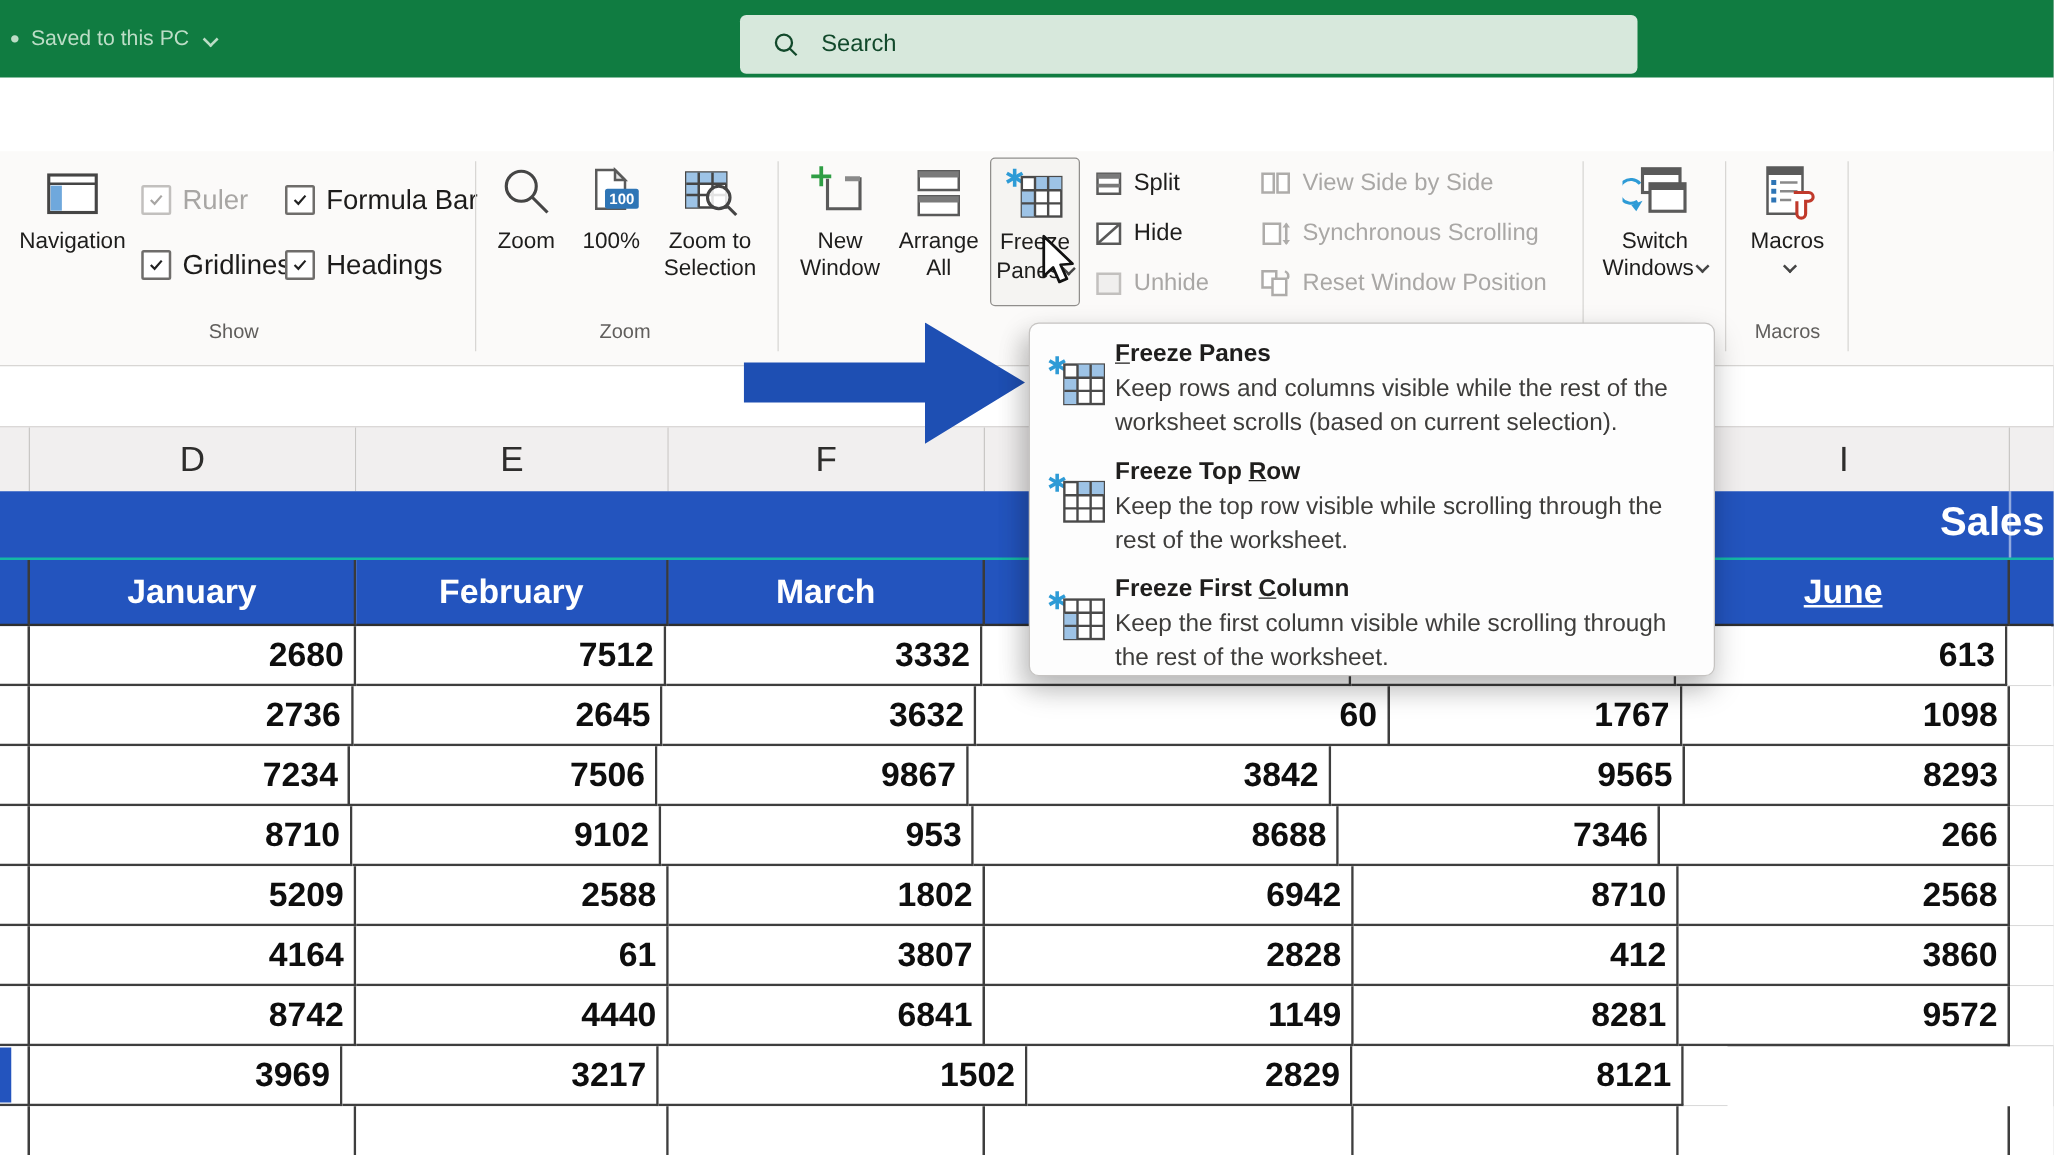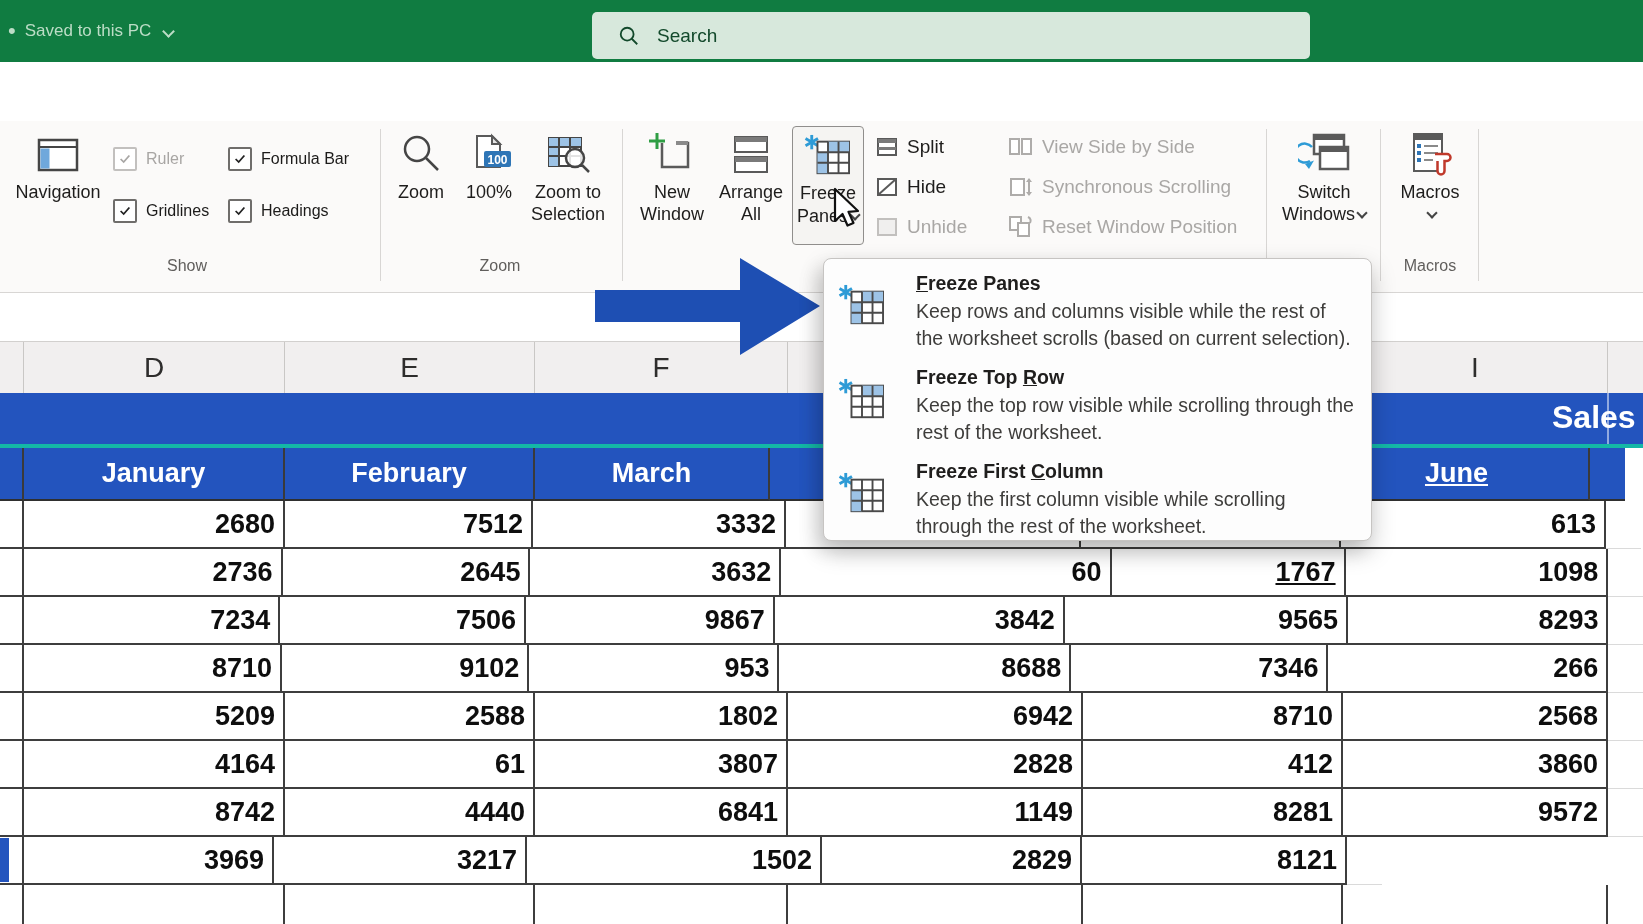--- a/index.html
+++ b/index.html
@@ -23,21 +23,21 @@
   .tab{position:absolute;top:0;height:58px;display:flex;align-items:center;font-size:19px;color:#201F1E}
 
   
   .ribbon{position:absolute;top:121px;left:0;width:100%;height:172px;background:#FBFAF9;
           border-bottom:1px solid #D8D6D4;box-sizing:border-box}
   .vsep{position:absolute;top:8px;height:152px;width:1px;background:#D8D6D4}
   .bigbtn{position:absolute;top:10px;display:flex;flex-direction:column;align-items:center;
           font-size:18px;color:#1E1D1C;text-align:center;line-height:1.22}
   .bigbtn svg{margin-bottom:3px}
   .grouplabel{position:absolute;top:136px;font-size:16px;color:#605E5C;text-align:center}
-  .cbrow{position:absolute;display:flex;align-items:center;gap:9px;font-size:16px;color:#1C1B1A}
+  .cbrow{position:absolute;display:flex;align-items:center;gap:9px;font-size:22px;color:#1C1B1A}
   .cbbox{width:20px;height:20px;border:2px solid #6F6D6B;border-radius:2px;background:#fff;
          display:inline-flex;align-items:center;justify-content:center;box-sizing:content-box}
   .cbrow.disabled{color:#A8A6A4}
   .cbrow.disabled .cbbox{border-color:#C2C0BE}
   .smallbtn{position:absolute;display:flex;align-items:center;gap:8px;font-size:19px;color:#1E1D1C}
   .smallbtn.disabled{color:#A9A7A5}
   .freezebtn{position:absolute;left:792px;top:5px;width:72px;height:119px;border:1px solid #908E8C;
              border-radius:4px;background:#F5F4F2;display:flex;flex-direction:column;align-items:center;
              padding-top:7px;box-sizing:border-box;font-size:18px;color:#1E1D1C;line-height:1.25;text-align:center}
   .freezebtn svg{margin-bottom:4px}
@@ -45,42 +45,42 @@
             border-bottom:2px solid #444;transform:rotate(45deg);margin-left:3px;vertical-align:3px}
 
   
   #sheet{position:absolute;left:0;top:341px;width:1643px}
   .srow{display:flex}
   .scell{box-sizing:border-box;overflow:hidden}
   .srow.letters{height:51px;border-top:1px solid #D2D0CE;background:#F1EFEF}
   .letters .scell{border-right:1px solid #C9C7C5;display:flex;align-items:center;justify-content:center;
                   font-size:28px;color:#2E2D2C;background:#F1EFEF}
   .letters .scell.last{border-right:none}
-  .titlerow{position:relative;height:55px;background:#2354BE;border-bottom:4px solid #14b8a6;box-sizing:border-box}
+  .titlerow{position:relative;height:55px;background:#2354BE;border-bottom:2px solid #14b8a6;box-sizing:border-box}
   .titlerow .tline{position:absolute;left:1607px;top:0;width:2px;height:100%;background:rgba(255,255,255,.5)}
   .sales{position:absolute;left:1552px;top:6px;color:#fff;font-size:32px;font-weight:bold;white-space:nowrap}
   .srow.months{height:53px}
   .months .scell{background:#2354BE;border-right:2px solid #3A3A3A;border-bottom:2px solid #2F2F2F;
                  display:flex;align-items:center;justify-content:center;color:#fff;font-size:27px;font-weight:bold}
   .months .scell.last{border-right:none}
   .srow.data{height:48px}
   .data .scell{border-right:2px solid #3E3E3E;border-bottom:2px solid #3E3E3E;font-size:27px;font-weight:bold;
                color:#0E0E0E;display:flex;align-items:center;justify-content:flex-end;padding-right:8px;background:#fff}
   .data .scell.last{border-right:none;border-bottom:1px solid #DADADA}
   .srow.partial{height:40px}
   .partial .scell{border-right:2px solid #3E3E3E;background:#fff}
   .partial .scell.last{border-right:none}
   .sliver{position:absolute;left:0;top:838px;width:9px;height:44px;background:#2354BE}
 
   
   .bluearrow{position:absolute;left:595px;top:258px;z-index:20}
   .menu{position:absolute;left:823px;top:258px;width:549px;height:283px;background:#FDFDFD;
         border:1px solid #C6C4C2;border-radius:8px;box-shadow:0 10px 24px rgba(0,0,0,.22),-8px 10px 18px rgba(0,0,0,.10);
         z-index:30;padding:6px 0;box-sizing:border-box}
-  .mitem{display:flex;gap:28px;padding:7px 16px 7px 14px}
+  .mitem{display:flex;gap:4px;padding:7px 16px 7px 14px}
   .micon{flex:0 0 50px;margin-top:12px}
   .mtitle{display:block;font-size:19.5px;font-weight:bold;color:#1F1E1D;margin-bottom:3px}
   .mtitle u{text-decoration:underline}
   .mdesc{display:block;font-size:19.5px;color:#3E3D3B;line-height:27px;max-width:445px}
   .cursor{position:absolute;left:826px;top:186px;z-index:40}
 </style>
 </head>
 <body>
 
 <div class="screen">
@@ -326,21 +326,21 @@
       </div>
     <div class="titlerow">
       <span class="tline"></span>
       <span class="sales">Sales</span>
     </div>
     <div id="rows-body">
         <div class="srow months">
           <div class="scell" style="width: 24px;"></div>
           <div class="scell" style="width: 261px;">January</div>
           <div class="scell" style="width: 250px;">February</div>
-          <div class="scell" style="width: 235px;">March</div>
+          <div class="scell" style="width: 253px;">March</div>
           <div class="scell" style="width: 295px;"></div>
           <div class="scell" style="width: 260px;"></div>
           <div class="scell" style="width: 265px; text-decoration: underline;">June</div>
           <div class="scell last" style="width: 35px;"></div>
         </div>
         <div class="srow data">
           <div class="scell" style="width: 24px;"></div>
           <div class="scell" style="width: 261px;">2680</div>
           <div class="scell" style="width: 248px;">7512</div>
           <div class="scell" style="width: 253px;">3332</div>
@@ -348,21 +348,21 @@
           <div class="scell" style="width: 260px;"></div>
           <div class="scell" style="width: 265px;">613</div>
           <div class="scell last" style="width: 35px;"></div>
         </div>
         <div class="srow data">
           <div class="scell" style="width: 24px;"></div>
           <div class="scell" style="width: 261px;">2736</div>
           <div class="scell" style="width: 250px;">2645</div>
           <div class="scell" style="width: 253px;">3632</div>
           <div class="scell" style="width: 333px; padding-left: 40px;">60</div>
-          <div class="scell" style="width: 236px; text-decoration: underline;">1767</div>
+          <div class="scell" style="width: 236px;">1767</div>
           <div class="scell" style="width: 265px;">1098</div>
           <div class="scell last" style="width: 35px;"></div>
         </div>
         <div class="srow data">
           <div class="scell" style="width: 24px;"></div>
           <div class="scell" style="width: 261px;">7234</div>
           <div class="scell" style="width: 250px;">7506</div>
           <div class="scell" style="width: 253px;">9867</div>
           <div class="scell" style="width: 295px;">3842</div>
           <div class="scell" style="width: 288px;">9565</div>

